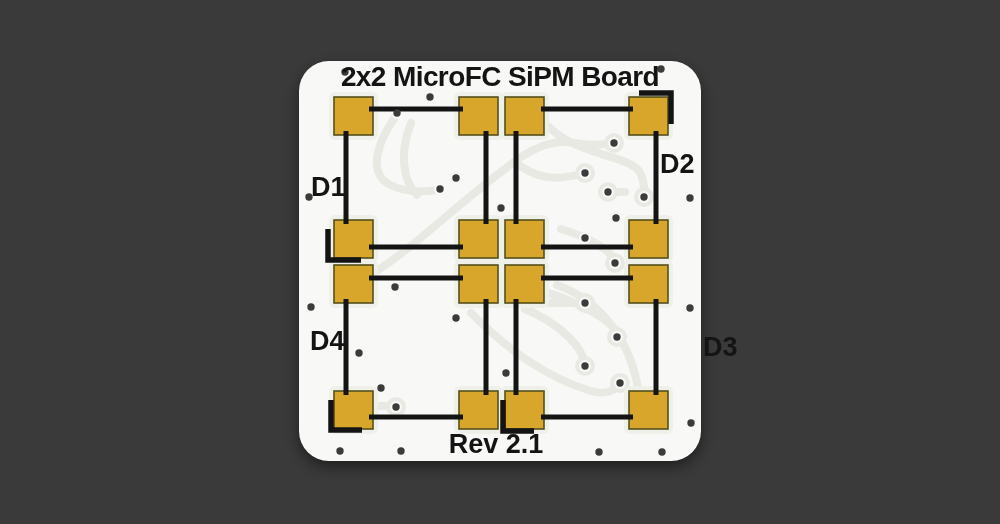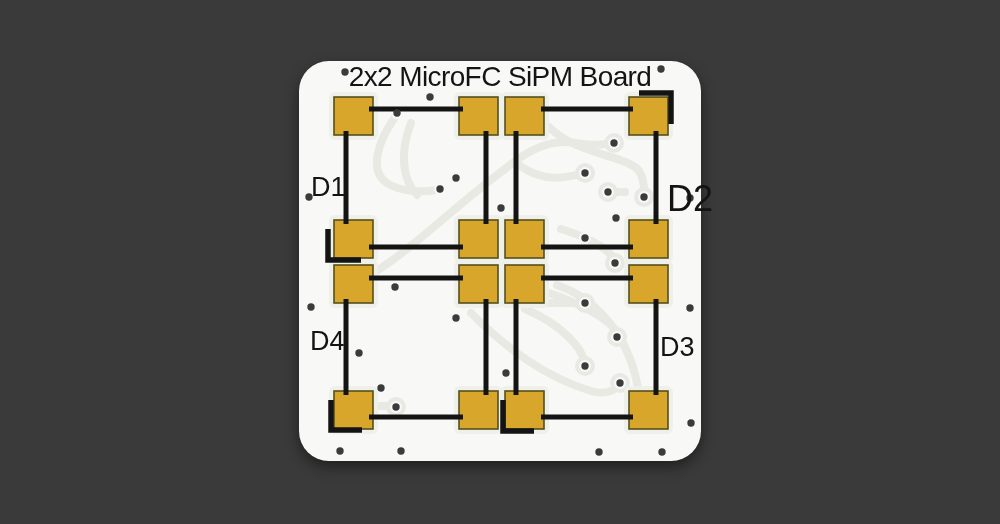--- a/index.html
+++ b/index.html
@@ -2,26 +2,26 @@
 <html><head>
 <meta charset="utf-8">
 <style>
   html,body{margin:0;padding:0;background:#3a3a3a;}
   .stage{position:relative;width:1000px;height:524px;background:#3a3a3a;overflow:hidden;}
   .board{position:absolute;left:299px;top:61px;width:402px;height:400px;
          background:#f8f8f6;border-radius:30px;
          box-shadow:0 6px 14px rgba(0,0,0,.45);}
   .board svg{position:absolute;left:0;top:0;}
   .lbl{position:absolute;font-family:"Liberation Sans","DejaVu Sans",sans-serif;
-       font-weight:400;color:#141414;line-height:1;white-space:nowrap;}
+       font-weight:700;color:#141414;line-height:1;white-space:nowrap;}
   .title{left:0;right:0;top:2px;text-align:center;font-size:28px;letter-spacing:-0.6px;}
   .rev{left:0;right:0;top:370px;text-align:center;font-size:27px;margin-left:-8px;}
   .d1{left:12px;top:113px;font-size:27px;}
-  .d2{left:361px;top:120px;font-size:36px;margin-left:7px;}
-  .d3{left:361px;top:273px;font-size:27px;}
+  .d2{left:361px;top:90px;font-size:27px;}
+  .d3{left:361px;top:273px;font-size:27px;padding-left:43px;}
   .d4{left:11px;top:267px;font-size:27px;}
 </style>
 </head>
 <body>
 
 <div class="stage">
   <div class="board">
 
     <svg width="402" height="400" viewBox="0 0 402 400">
 
@@ -174,14 +174,15 @@
           <circle cx="363" cy="391" r="3.7"></circle>
         <circle cx="392" cy="362" r="3.7"></circle>
       </g>
     </svg>
 
     <div class="lbl title">2x2 MicroFC SiPM Board</div>
     <div class="lbl d1">D1</div>
     <div class="lbl d2">D2</div>
     <div class="lbl d3">D3</div>
     <div class="lbl d4">D4</div>
+    <div class="lbl rev">Rev 2.1</div>
   </div>
 </div>
 
 </body></html>

